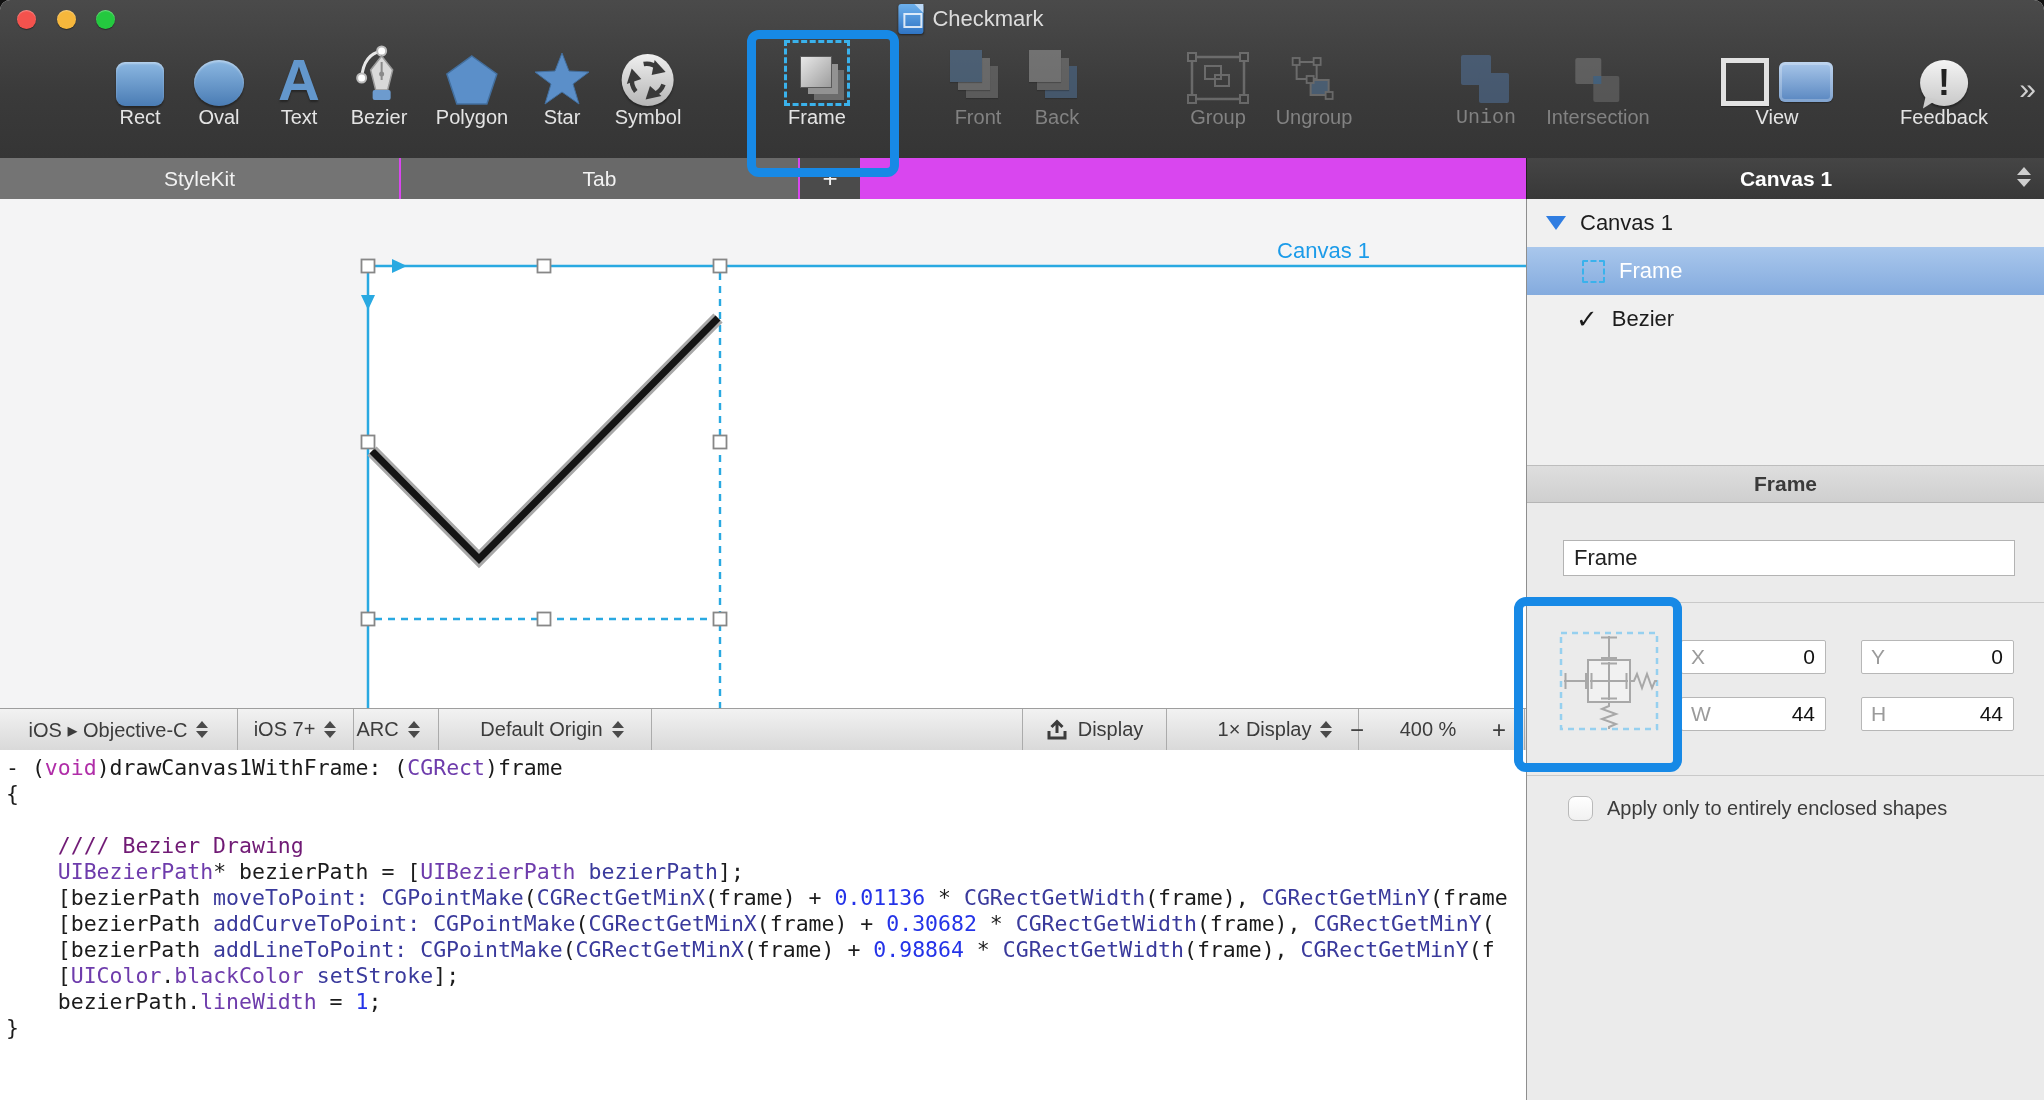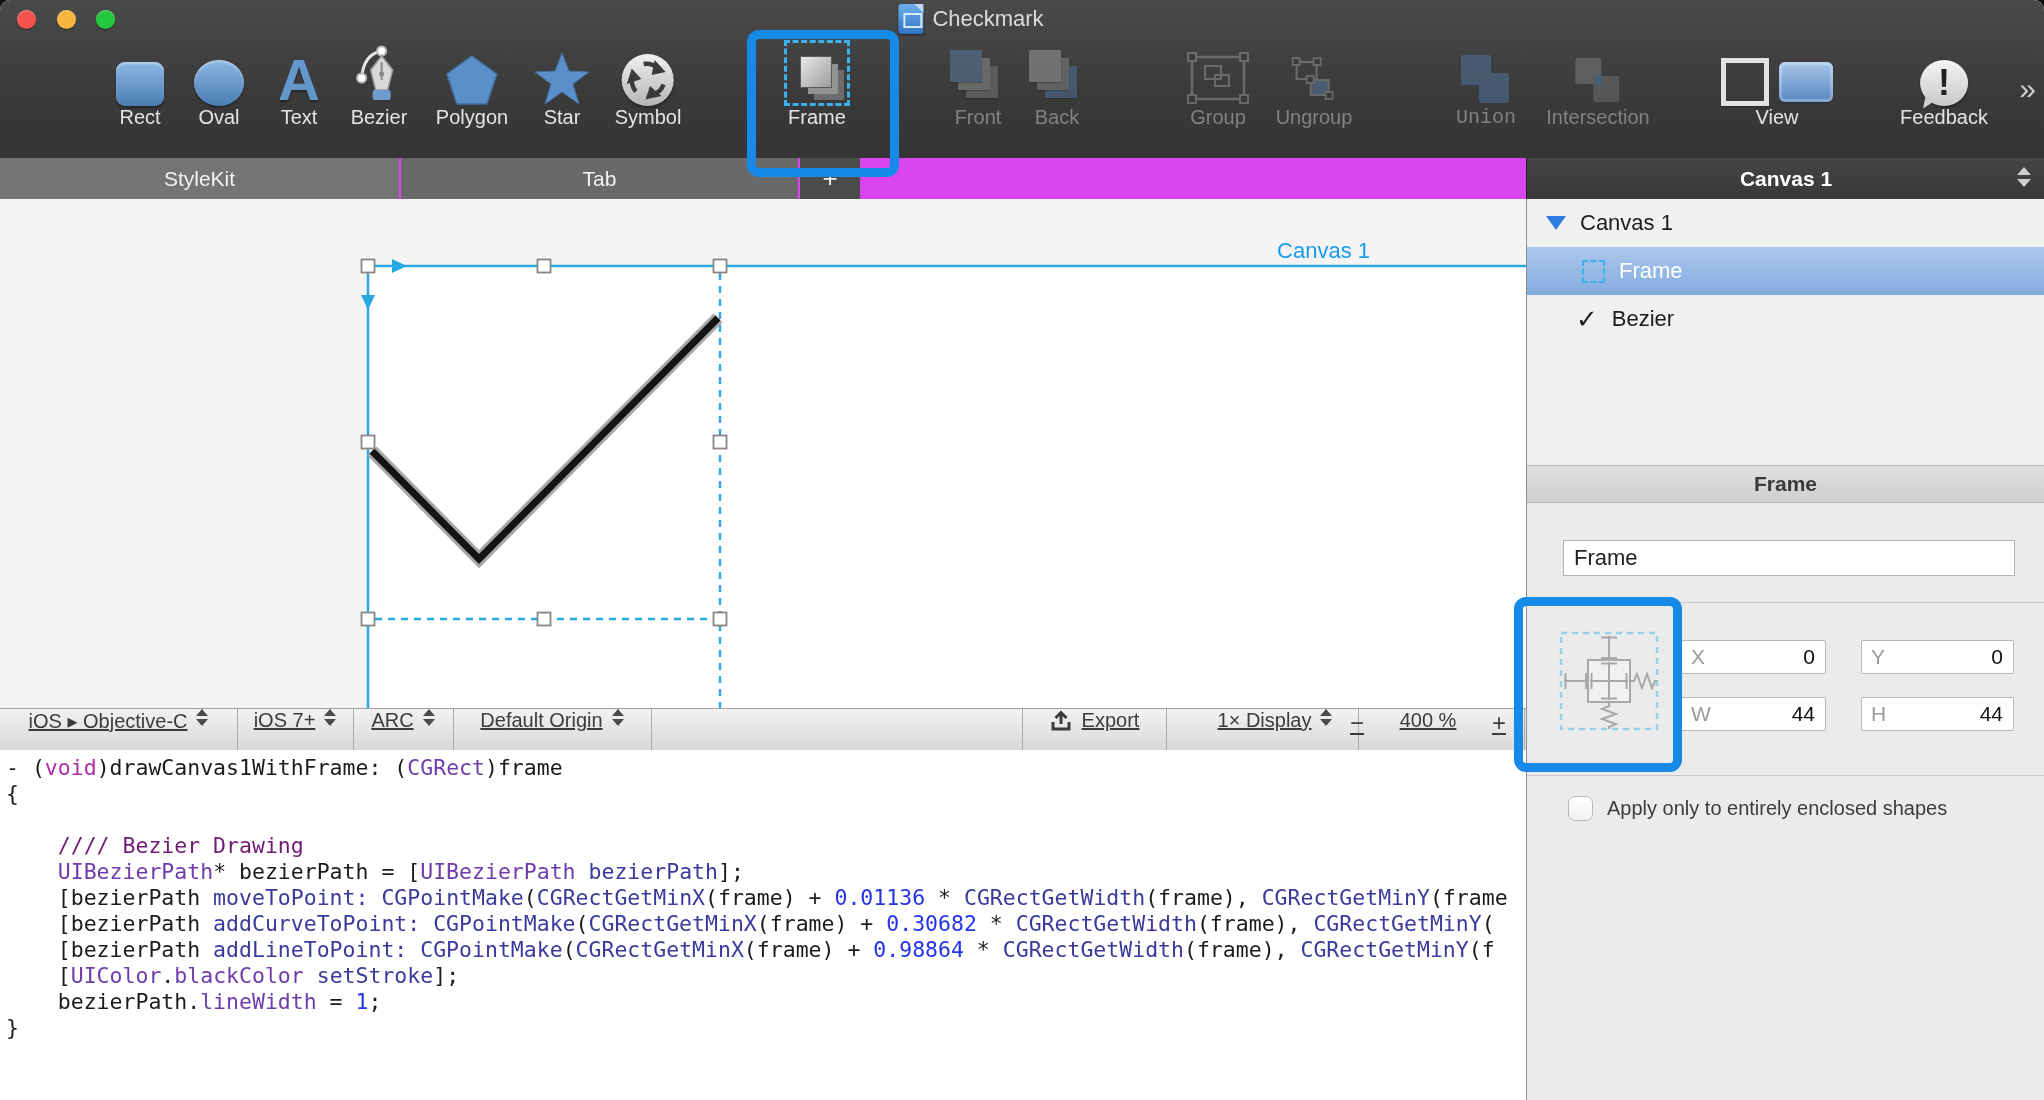--- a/index.html
+++ b/index.html
@@ -44,21 +44,21 @@
   .sorter{position:absolute;right:14px;top:9px;display:flex;flex-direction:column;gap:4px;}
   .sorter b{width:0;height:0;border-left:7px solid transparent;border-right:7px solid transparent;display:block;}
   .sorter .up{border-bottom:8px solid #cfcfcf;} .sorter .dn{border-top:8px solid #cfcfcf;}
   
   .canvas{position:absolute;left:0;top:199px;width:1526px;height:509px;background:#f4f4f5;overflow:hidden;}
   .canvas-white{position:absolute;left:368px;top:67px;right:0;bottom:0;background:#fff;}
   .canvas svg{position:absolute;left:0;top:0;}
   .canvas-label{font-size:22px;fill:#1b9be9;}
   
   .bottombar{position:absolute;left:0;top:708px;width:1526px;height:42px;background:linear-gradient(#f2f2f2,#d9d9d9);border-top:1px solid #9e9e9e;box-sizing:border-box;}
-  .seg{position:absolute;top:0;height:41px;border-right:1px solid #ababab;display:flex;align-items:flex-start;justify-content:center;gap:9px;font-size:20px;color:#3c3c3c;white-space:nowrap;text-decoration:underline;}
+  .seg{position:absolute;top:0;height:41px;border-right:1px solid #ababab;display:flex;align-items:center;justify-content:center;gap:9px;font-size:20px;color:#3c3c3c;white-space:nowrap;}
   .stepper{display:inline-flex;flex-direction:column;gap:3px;}
   .stepper b{width:0;height:0;border-left:6px solid transparent;border-right:6px solid transparent;display:block;}
   .stepper .up{border-bottom:7px solid #4a4a4a;} .stepper .dn{border-top:7px solid #4a4a4a;}
   .zoom-btn{font-size:24px;color:#3c3c3c;}
   
   .code{position:absolute;left:0;top:750px;width:1526px;height:350px;background:#fff;overflow:hidden;font-family:"DejaVu Sans Mono","Liberation Mono",monospace;font-size:21.5px;line-height:26px;padding:5px 0 0 6px;box-sizing:border-box;}
   .code .ln{height:26px;white-space:pre;}
   .tk-p{color:#1b1b1b;} .tk-k{color:#b02da8;} .tk-t{color:#6e3cac;} .tk-m{color:#3a3a9c;} .tk-n{color:#2433e8;} .tk-c{color:#701a75;}
   
   .inspector{position:absolute;left:1526px;top:199px;width:518px;height:901px;background:#ebebeb;border-left:1px solid #8e8e8e;box-sizing:border-box;}
@@ -317,41 +317,41 @@
           <b class="dn"></b>
         </span>
       </div>
     <div class="seg" style="left:237px;width:116px;">
         <span>iOS 7+</span>
         <span class="stepper">
           <b class="up"></b>
           <b class="dn"></b>
         </span>
       </div>
-    <div class="seg" style="left:353px;width:100px;">
+    <div class="seg" style="left:338px;width:100px;">
         <span>ARC</span>
         <span class="stepper">
           <b class="up"></b>
           <b class="dn"></b>
         </span>
       </div>
     <div class="seg" style="left:453px;width:198px;">
         <span>Default Origin</span>
         <span class="stepper">
           <b class="up"></b>
           <b class="dn"></b>
         </span>
       </div>
     <div class="seg" style="left:651px;width:371px;"></div>
     <div class="seg" style="left:1022px;width:144px;">
       <svg width="24" height="24" viewBox="0 0 24 24">
           <path d="M4 13 v7 h16 v-7" fill="none" stroke="#3c3c3c" stroke-width="3"></path>
           <path d="M12 15 V4 M6.5 9 L12 3.5 L17.5 9" fill="none" stroke="#3c3c3c" stroke-width="3"></path>
         </svg>
-      <span>Export</span>
+      <span>Display</span>
     </div>
     <div class="seg" style="left:1166px;width:166px;margin-left:26px;">
         <span>1× Display</span>
         <span class="stepper">
           <b class="up"></b>
           <b class="dn"></b>
         </span>
       </div>
     <div class="seg" style="left:1332px;width:193px;justify-content:space-between;padding:0 18px;box-sizing:border-box;">
       <span class="zoom-btn">−</span>

